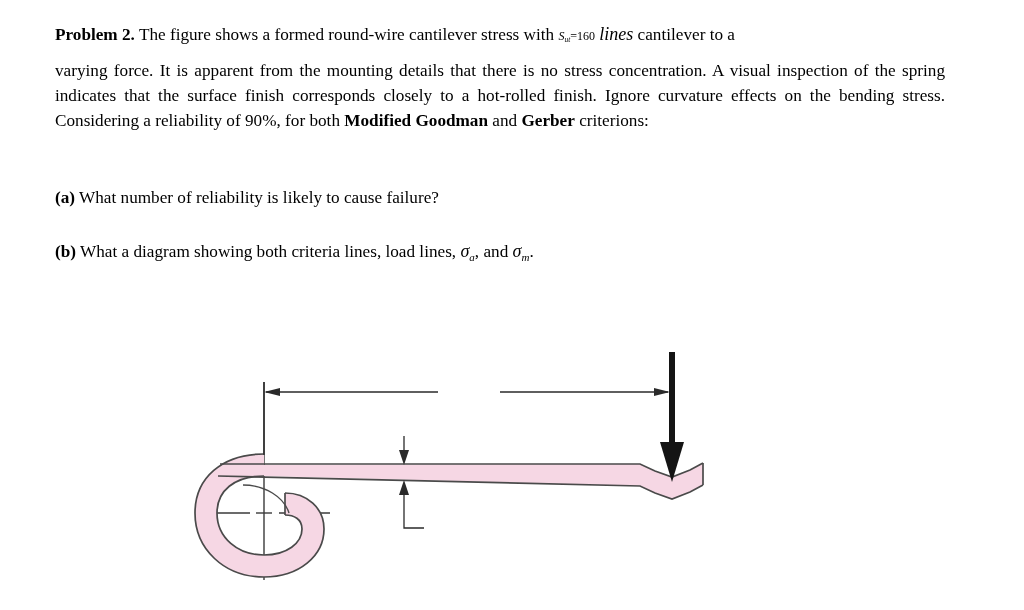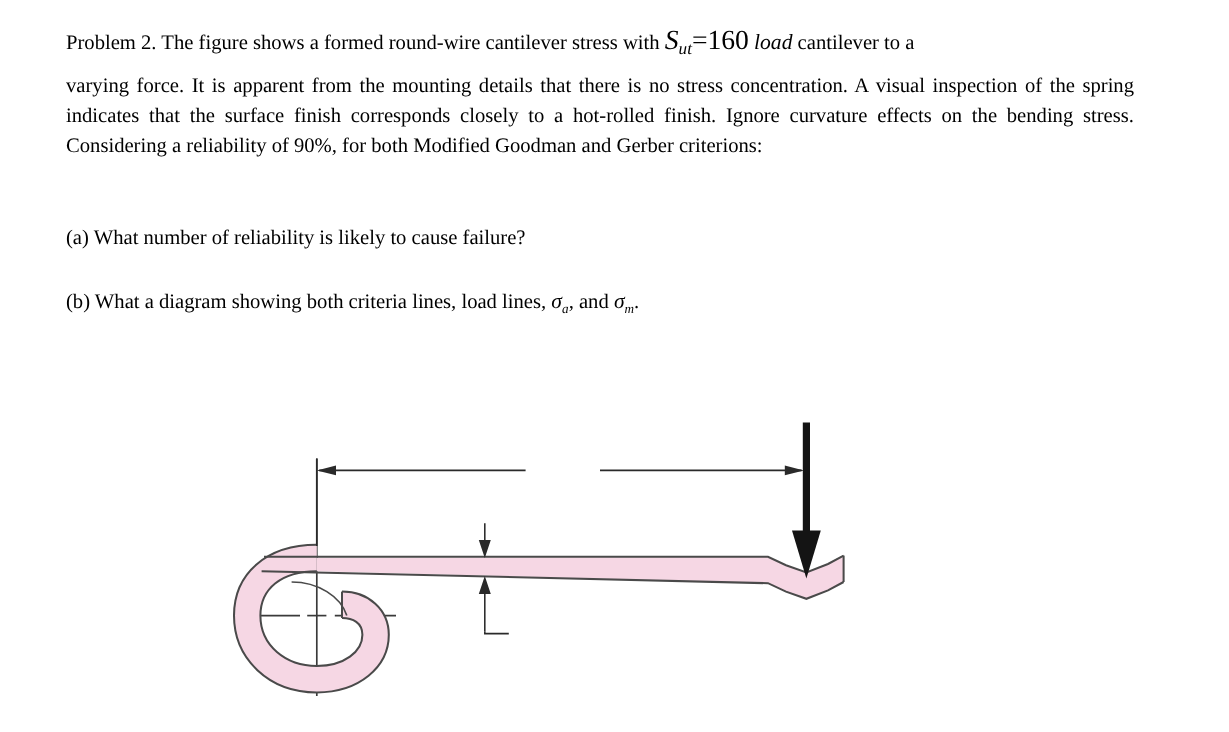--- a/index.html
+++ b/index.html
@@ -26,27 +26,27 @@
   .para {
     font-size: 17.2px;
     line-height: 25px;
     text-align: justify;
     margin: 0;
   }
   .para.first {
     line-height: 28px;
   }
 
-  .bold { font-weight: normal; }
+  .bold { font-weight: bold; }
   .ital { font-style: italic; }
 
   .mathvar {
     font-family: "Liberation Serif", "DejaVu Serif", serif;
     font-style: italic;
-    font-size: 23px;
+    font-size: 12px;
   }
   .sub {
     font-size: 0.62em;
     vertical-align: -0.28em;
     font-style: italic;
     letter-spacing: 0px;
   }
 
   .qline {
     position: absolute;
@@ -81,21 +81,21 @@
   }
 </style>
 </head>
 <body>
 
 <div id="problem-text">
   <p class="para first">
     <span class="bold">Problem 2.</span>
     <span>The figure shows a formed round-wire cantilever stress with</span>
     <span class="mathvar"><span>S</span><span class="sub">ut</span></span><span class="mathvar" style="font-style:normal">=160</span>
-    <span class="ital" style="font-size:18px">load</span>
+    <span class="ital" style="font-size:18px">lines</span>
     <span>cantilever to a</span>
   </p>
   <p class="para" style="margin-top:4px">
     <span>varying force. It is apparent from the mounting details that there is no stress concentration. A visual inspection of the spring indicates that the surface finish corresponds closely to a hot-rolled finish. Ignore curvature effects on the bending stress. Considering a reliability of 90%, for both</span>
     <span class="bold">Modified Goodman</span>
     <span>and</span>
     <span class="bold">Gerber</span>
     <span>criterions:</span>
   </p>
 </div>

